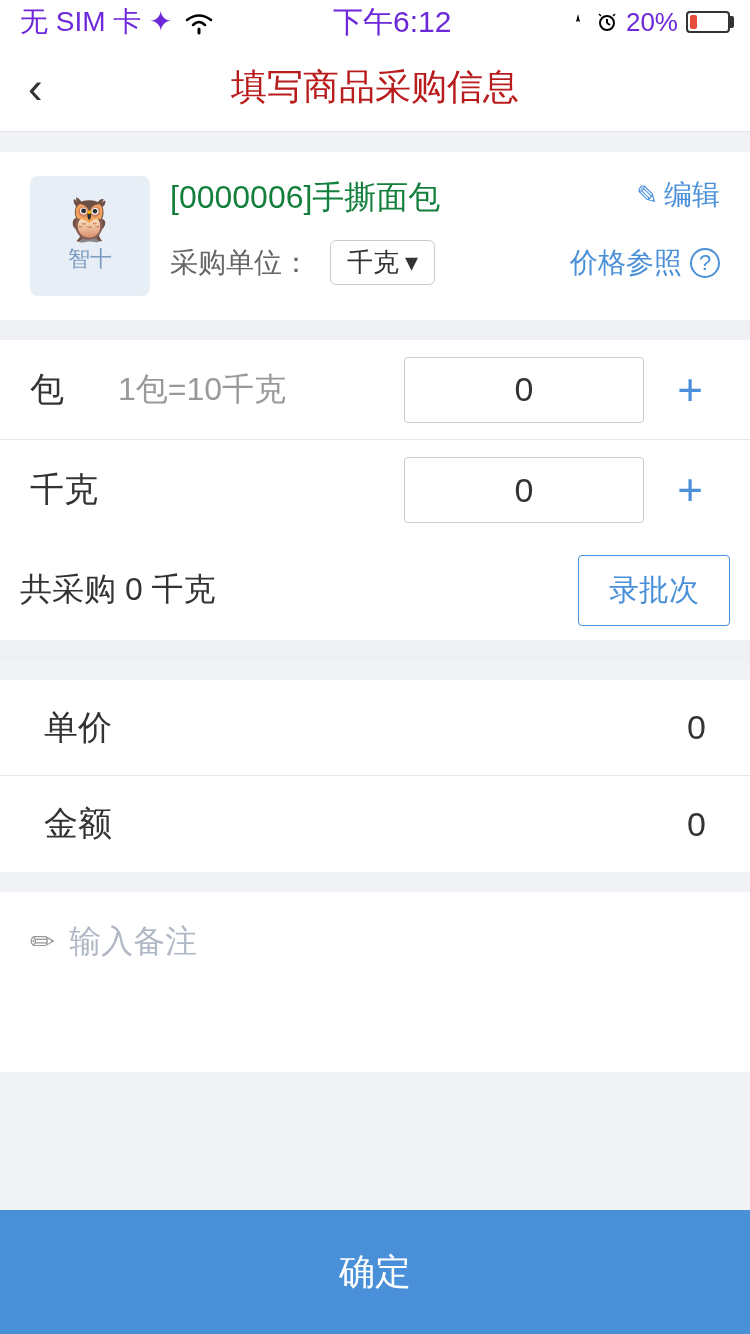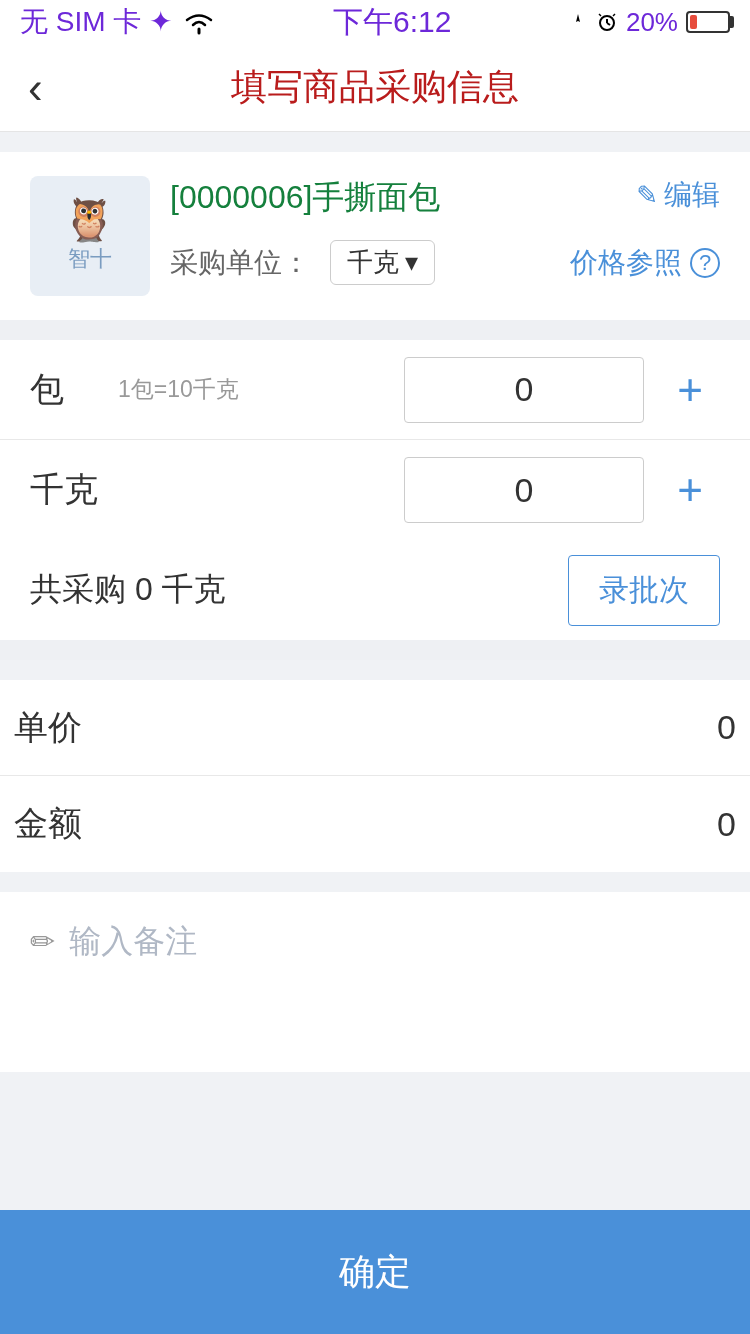--- a/index.html
+++ b/index.html
@@ -215,21 +215,21 @@
     }
     .input-row:last-child {
       border-bottom: none;
     }
     .input-label {
       font-size: 34px;
       color: #333;
       min-width: 80px;
     }
     .input-sub-label {
-      font-size: 23px;
+      font-size: 32px;
       color: #999;
       margin-left: 8px;
     }
     .input-right {
       display: flex;
       align-items: center;
       gap: 16px;
       margin-left: auto;
     }
     .qty-input {
@@ -256,21 +256,21 @@
       font-weight: 300;
       line-height: 1;
     }
 
     
     .summary-row {
       background: #fff;
       display: flex;
       align-items: center;
       justify-content: space-between;
-      padding: 0 30px;
+      padding: 0 20px;
       height: 100px;
     }
     .summary-text {
       font-size: 32px;
       color: #333;
     }
     .batch-btn {
       border: 1px solid #4a90d9;
       border-radius: 4px;
       padding: 14px 30px;
@@ -281,21 +281,21 @@
 
     
     .info-section {
       background: #fff;
       margin-top: 20px;
     }
     .info-row {
       display: flex;
       align-items: center;
       justify-content: space-between;
-      padding: 0 14px;
+      padding: 0 44px;
       height: 96px;
       border-bottom: 1px solid #e8e8e8;
     }
     .info-row:last-child {
       border-bottom: none;
     }
     .info-label {
       font-size: 34px;
       color: #333;
     }

